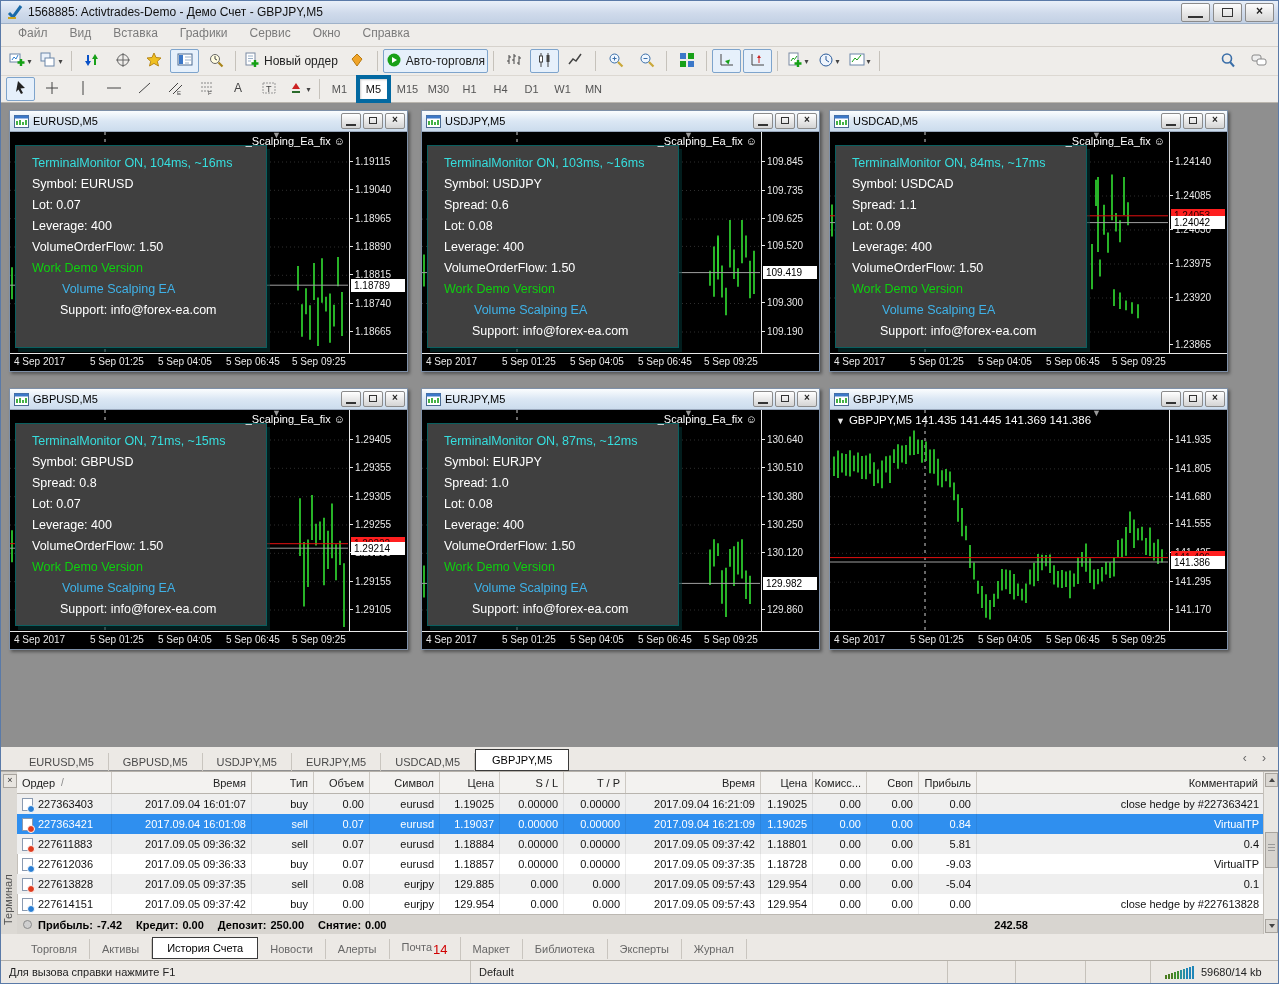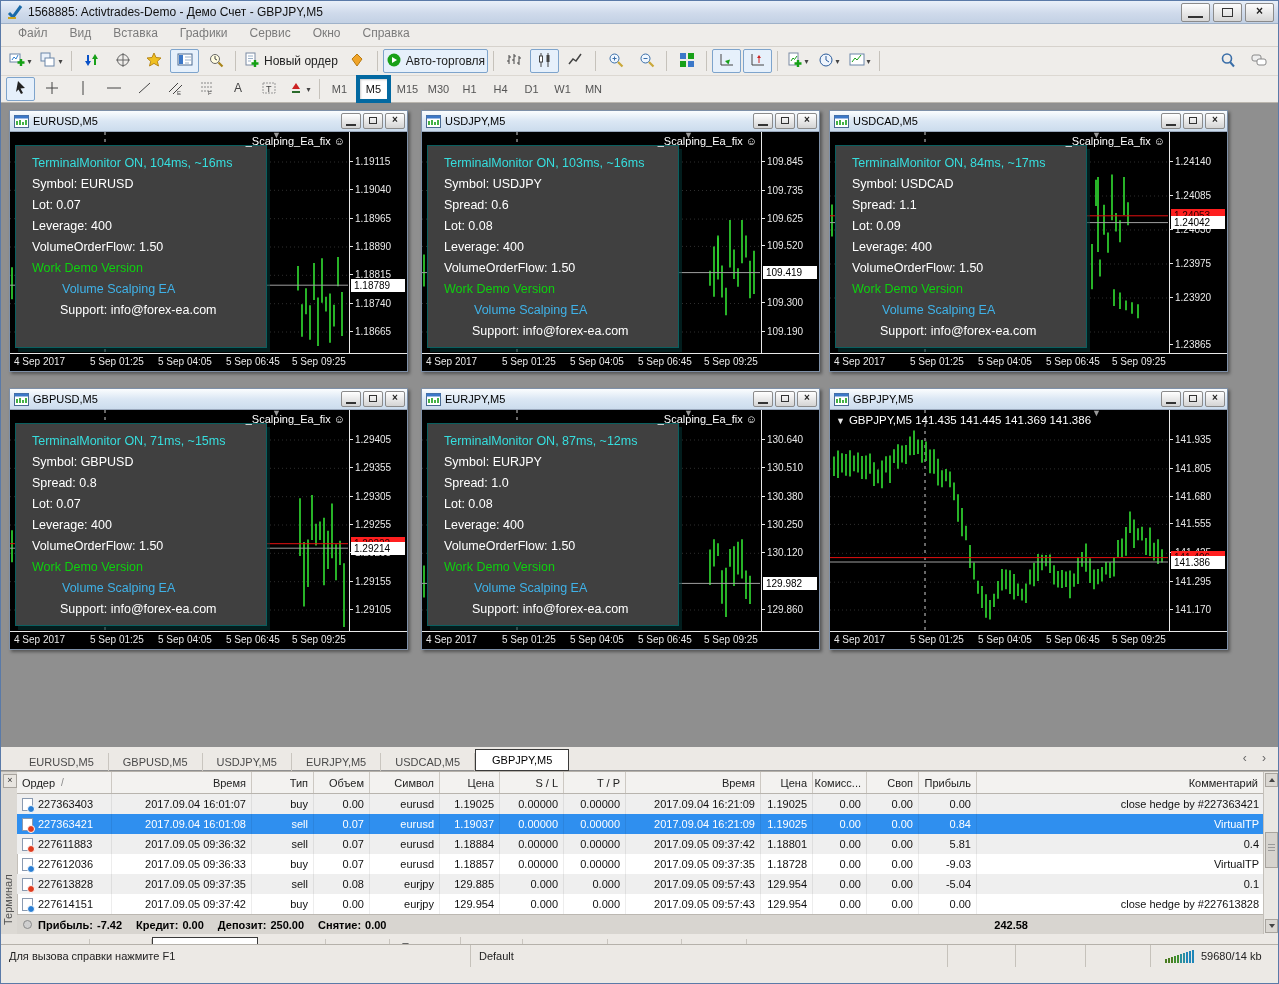--- a/index.html
+++ b/index.html
@@ -97,21 +97,21 @@
   .tri-up{width:0;height:0;border-left:3px solid transparent;border-right:3px solid transparent;border-bottom:4px solid #444}
   .tri-down{width:0;height:0;border-left:3px solid transparent;border-right:3px solid transparent;border-top:4px solid #444}
   #vthumb{position:absolute;left:1px;top:60px;width:11px;height:34px;background:#d6d3ce;border:1px solid #a8a49e}
   #vthumb::after{content:"";position:absolute;left:2px;right:2px;top:14px;height:1px;background:#999;box-shadow:0 3px 0 #999,0 -3px 0 #999}
   #bottom-tabs{display:flex;align-items:center;height:24px;margin-top:3px;padding-left:18px;font-size:11px;color:#666}
   .btab{padding:4px 12px;border-right:1px solid #c9c5bf;white-space:nowrap}
   .btab.active{background:#fff;border:1px solid #3a3a3a;color:#000;font-weight:normal;padding:4px 14px;position:relative;top:-1px}
   .mail-badge{color:#d00000;font-size:13px;vertical-align:sub;margin-left:1px}
 
   
-  #statusbar{position:absolute;left:0;right:0;bottom:16px;height:22px;background:#ece9e5;border-top:1px solid #b5b1aa;display:flex;align-items:center;font-size:11px;color:#222}
+  #statusbar{position:absolute;left:0;right:0;bottom:0;height:22px;background:#ece9e5;border-top:1px solid #b5b1aa;display:flex;align-items:center;font-size:11px;color:#222}
   .sb-seg{height:100%;display:flex;align-items:center;padding:0 8px;box-sizing:border-box;border-right:1px solid #c6c2bb;white-space:nowrap}
   #sb-help{width:470px}
   #sb-profile{width:477px}
   .sb-empty1{width:68px}.sb-empty2{width:70px}.sb-empty3{width:65px}
   #sb-traffic{flex:1;justify-content:flex-start;padding-left:14px;border-right:none}
   #signal-bars{display:flex;align-items:flex-end;height:13px;margin-right:6px}
   #signal-bars i{display:block;width:2px;margin-right:1px}
 </style>
 </head>
 <body>

